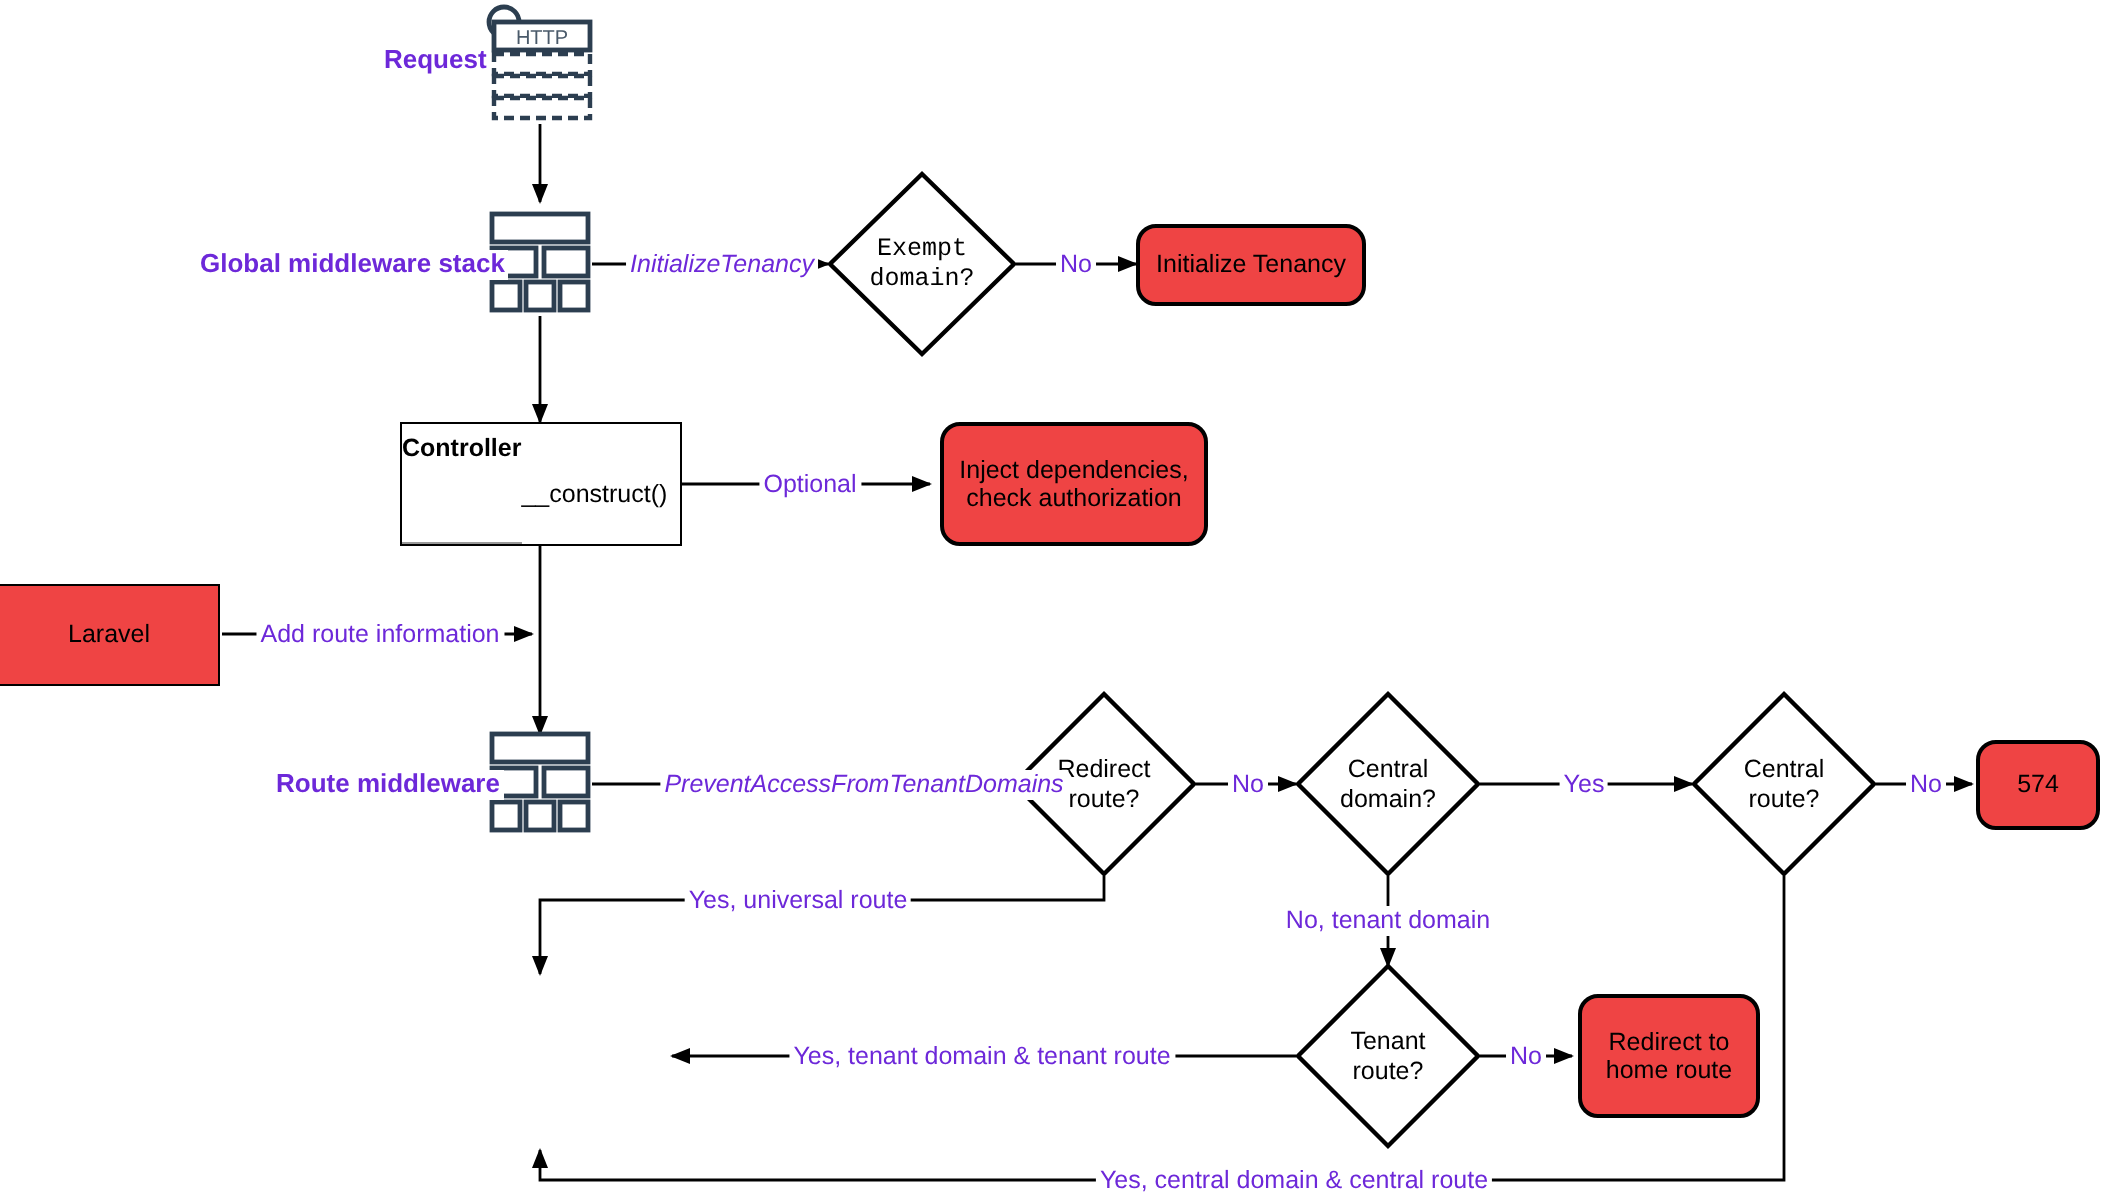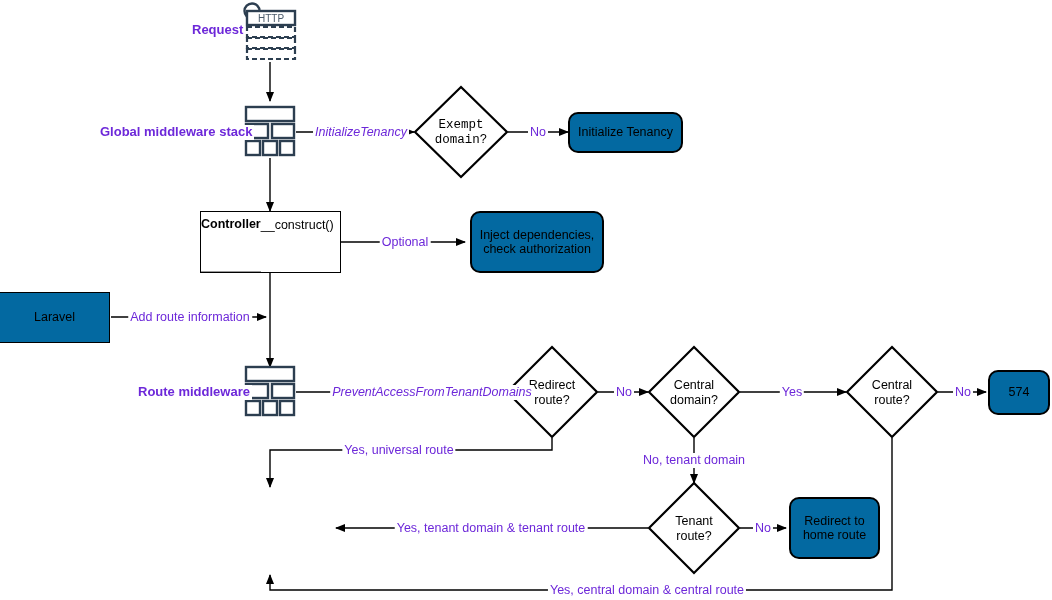--- a/index.html
+++ b/index.html
@@ -29,21 +29,21 @@
   .node {
     position: absolute;
     box-sizing: border-box;
     display: flex;
     align-items: center;
     justify-content: center;
     text-align: center;
     font-size: 12.5px;
     line-height: 14.5px;
     color: #000;
-    background: #0369a1;
+    background: #ef4444;
   }
   .rect-sharp {
     border: 1.4px solid #000;
   }
   .rect-round {
     border: 2.4px solid #000;
     border-radius: 10px;
   }
   .lbl {
     position: absolute;
@@ -85,20 +85,21 @@
     font-weight: bold;
     font-size: 12.5px;
     text-align: center;
     padding: 5px 0 5px;
     border-bottom: 1.2px solid #9a9a9a;
   }
   .uml .member {
     font-size: 12.5px;
     text-align: left;
     padding: 6px 0 6px;
+    margin-top: 22px;
   }
   
   .http-icon {
     position: absolute;
   }
   .stack-icon {
     position: absolute;
   }
   .strong { font-weight: bold; }
 </style>

